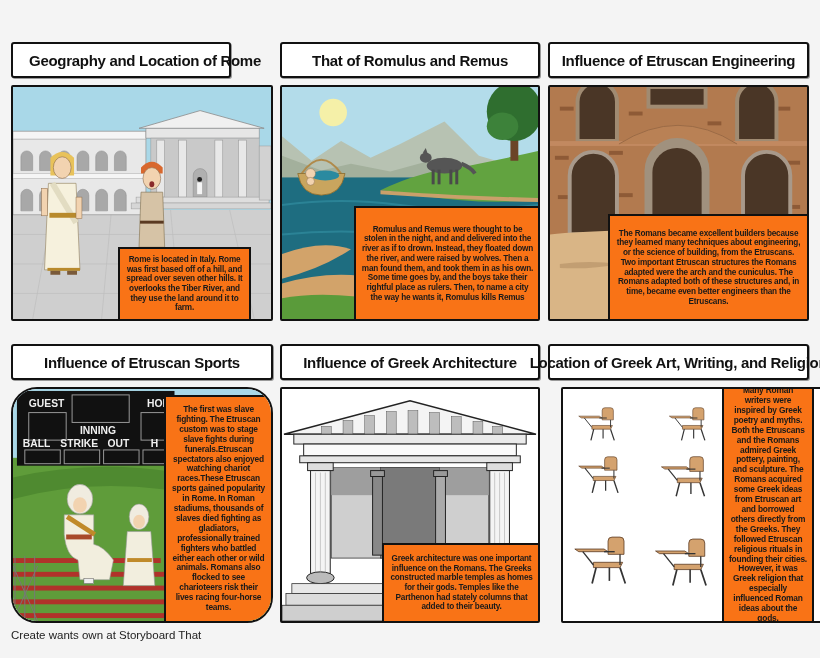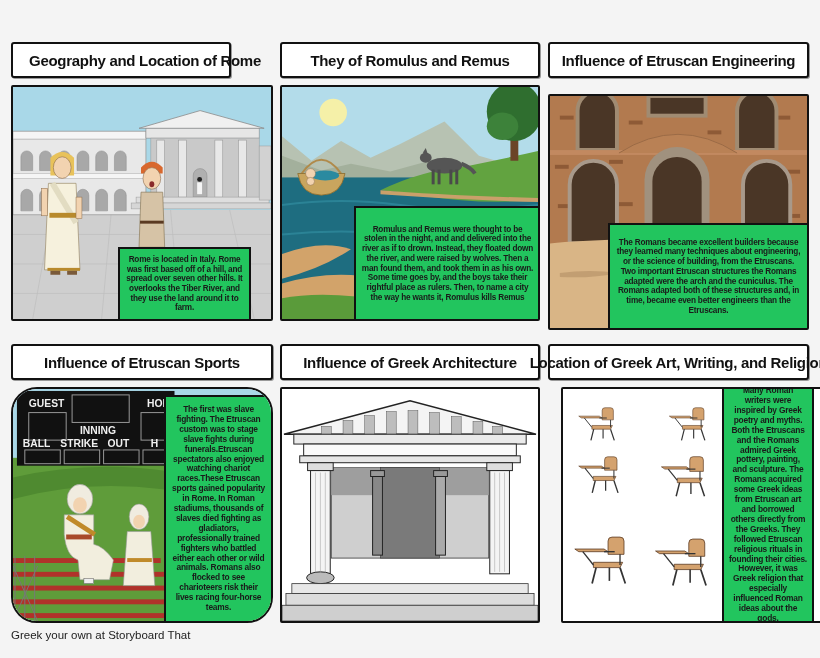--- a/index.html
+++ b/index.html
@@ -17,40 +17,40 @@
   .title-box.big { font-size: 15px; }
   .title-box.small { font-size: 15px; }
 
   .panel {
     position: absolute; border: 2px solid #111; border-radius: 2px;
     overflow: hidden; background: #fff;
   }
   .panel svg.scene { position: absolute; left: 0; top: 0; width: 100%; height: 100%; }
 
   .caption {
-    position: absolute; background: #22c55e; border: 2px solid #111;
+    position: absolute; background: #f97316; border: 2px solid #111;
     display: flex; align-items: center; justify-content: center;
     text-align: center; font-family: "Liberation Sans", sans-serif;
     font-weight: bold; color: #1a1a1a; font-size: 8.2px; line-height: 1.18;
     letter-spacing: -0.2px; padding: 3px 5px;
   }
 
   .footer {
     position: absolute; left: 11px; top: 629px; font-size: 11.5px;
     color: #222; font-family: "Liberation Sans", sans-serif;
   }
 </style>
 </head>
 <body>
 
 <div class="title-box big" style="left:11px; top:42px; width:220px;padding-left:48px;">
     <span>Geography and Location of Rome</span>
   </div>
 <div class="title-box big" style="left:280px; top:42px; width:260px;">
-    <span>They of Romulus and Remus</span>
+    <span>That of Romulus and Remus</span>
   </div>
 <div class="title-box big" style="left:548px; top:42px; width:261px;">
     <span>Influence of Etruscan Engineering</span>
   </div>
 
 <div class="panel" style="left:11px; top:85px; width:262px; height:236px;">
   <svg class="scene" viewBox="0 0 262 236" preserveAspectRatio="none">
     <rect x="0" y="0" width="262" height="236" fill="#a9d8e8"></rect>
 
     <rect x="0" y="125" width="262" height="111" fill="#cfcfcf"></rect>
@@ -164,21 +164,21 @@
 
     <path d="M0,170 q40,-15 70,-5 q-30,20 -70,30z" fill="#d2a36a"></path>
     <path d="M0,200 q40,-12 80,-8 v44 h-80z" fill="#d2a36a"></path>
     <path d="M0,215 q30,-6 75,-2 v23 h-75z" fill="#5a9b3a"></path>
   </svg>
   <div class="caption" style="left:72px; top:119px; width:187px; height:115px;">
     <span>Romulus and Remus were thought to be stolen in the night, and and delivered into the river as if to drown. Instead, they floated down the river, and were raised by wolves. Then a man found them, and took them in as his own. Some time goes by, and the boys take their rightful place as rulers. Then, to name a city the way he wants it, Romulus kills Remus</span>
   </div>
 </div>
 
-<div class="panel" style="left:548px; top:94px; width:261px; height:236px;">
+<div class="panel" style="left:548px; top:85px; width:261px; height:236px;">
   <svg class="scene" viewBox="0 0 261 236" preserveAspectRatio="none">
     <rect x="0" y="0" width="261" height="236" fill="#b27a4f"></rect>
 
     <g fill="#8e5a36">
       <rect x="10" y="20" width="14" height="4"></rect>
         <rect x="80" y="25" width="14" height="4"></rect>
         <rect x="160" y="35" width="14" height="4"></rect>
         <rect x="230" y="20" width="14" height="4"></rect>
       <rect x="5" y="70" width="14" height="4"></rect>
         <rect x="240" y="75" width="14" height="4"></rect>
@@ -329,20 +329,23 @@
         <line x1="44" y1="85" x2="44" y2="186"></line>
       <line x1="216" y1="85" x2="216" y2="186"></line>
         <line x1="221" y1="85" x2="221" y2="186"></line>
         <line x1="226" y1="85" x2="226" y2="186"></line>
     </g>
 
     <rect x="10" y="198" width="240" height="10" fill="#e8e8e8" stroke="#333" stroke-width="0.8"></rect>
     <rect x="4" y="208" width="252" height="12" fill="#dcdcdc" stroke="#333" stroke-width="0.8"></rect>
     <rect x="0" y="220" width="260" height="16" fill="#cfcfcf" stroke="#333" stroke-width="0.8"></rect>
   </svg>
+  <div class="caption" style="left:100px; top:154px; width:159px; height:80px;">
+    <span>Greek architecture was one important influence on the Romans. The Greeks constructed marble temples as homes for their gods. Temples like the Parthenon had stately columns that added to their beauty.</span>
+  </div>
 </div>
 
 <div class="panel" style="left:561px; top:387px; width:261px; height:236px;">
   <svg class="scene" viewBox="0 0 261 236" preserveAspectRatio="none">
     <rect x="0" y="0" width="261" height="236" fill="#ffffff"></rect>
     <defs>
       <g id="desk">
         <path d="M0,8 h22 l3,2 h-22z" fill="#d4a26e" stroke="#5a3a22" stroke-width="0.6"></path>
         <path d="M25,2 q0,-3 3,-3 h6 q3,0 3,3 v10 h-12z" fill="#d4a26e" stroke="#5a3a22" stroke-width="0.6"></path>
         <path d="M14,18 h22 l-2,4 h-20z" fill="#d4a26e" stroke="#5a3a22" stroke-width="0.6"></path>
@@ -371,13 +374,13 @@
       </g>
     <g>
         <use href="#desk" transform="translate(94,154) scale(1.35)"></use>
       </g>
   </svg>
   <div class="caption" style="left:159px; top:-2px; width:92px; height:238px; font-size:8.4px; border-top:none;">
     <span>Many Roman writers were inspired by Greek poetry and myths. Both the Etruscans and the Romans admired Greek pottery, painting, and sculpture. The Romans acquired some Greek ideas from Etruscan art and borrowed others directly from the Greeks. They followed Etruscan religious rituals in founding their cities. However, it was Greek religion that especially influenced Roman ideas about the gods.</span>
   </div>
 </div>
 
-<div class="footer"><span>Greek your own at Storyboard That</span></div>
+<div class="footer"><span>Create wants own at Storyboard That</span></div>
 
 </body></html>

